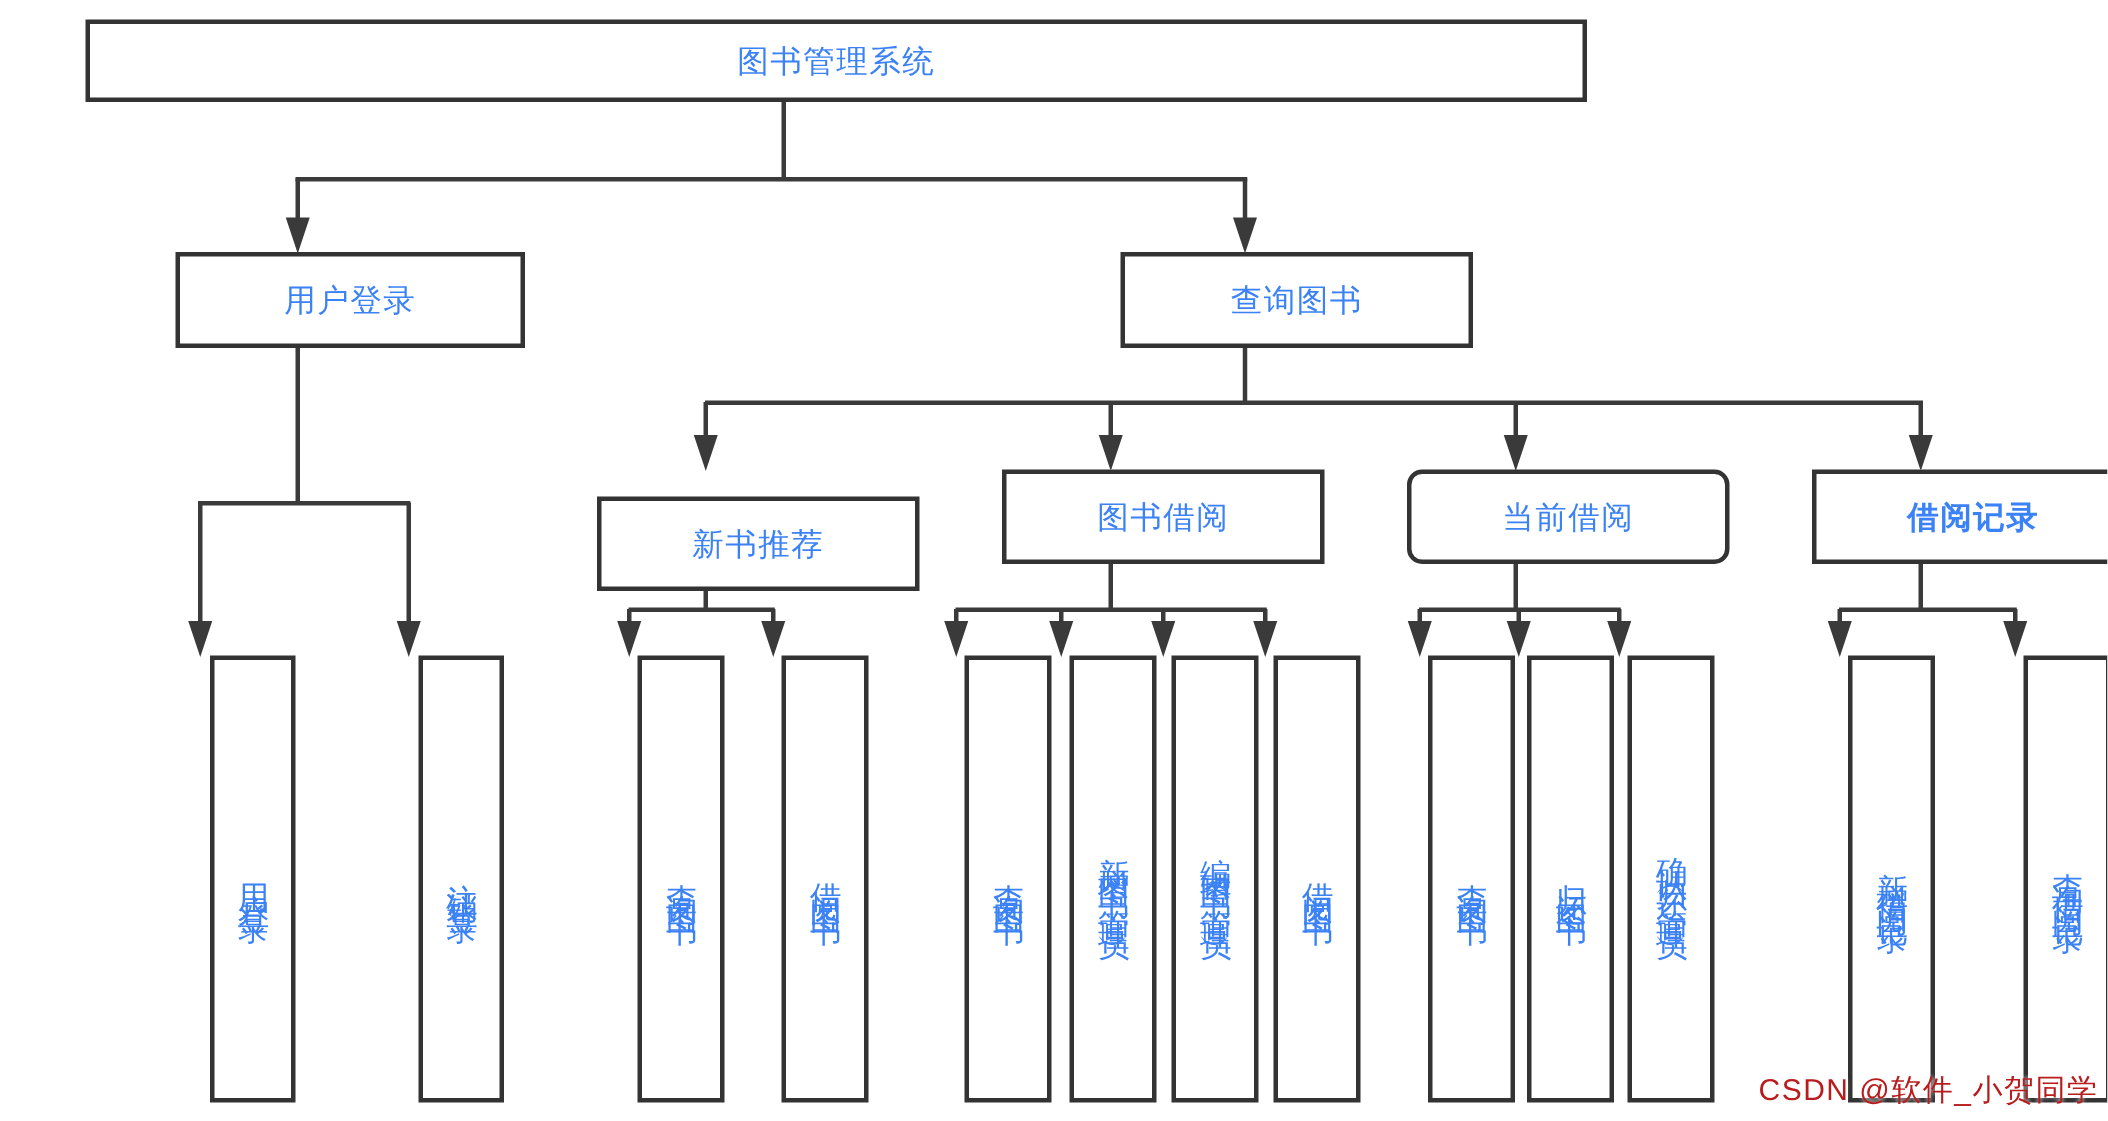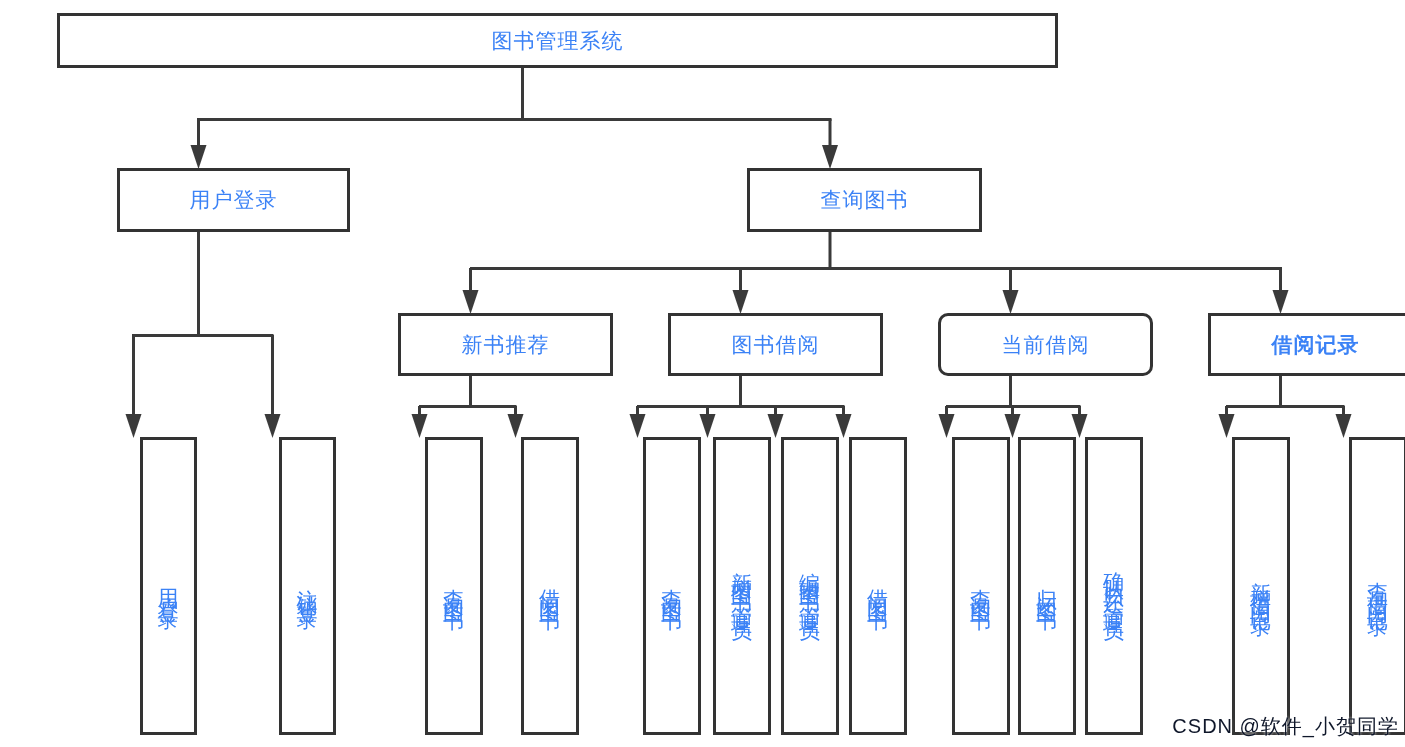--- a/index.html
+++ b/index.html
@@ -43,21 +43,21 @@
   }
   #connectors polygon {
     fill: #3a3a3a;
     stroke: none;
   }
   #watermark {
     position: absolute;
     right: 6px;
     bottom: 7px;
     font-size: 20px;
-    color: #0f172a;
+    color: #b91c1c;
     letter-spacing: 1px;
     z-index: 3;
     text-shadow: 0 0 3px #ffffff;
     white-space: nowrap;
   }
 </style>
 </head>
 <body>
 
 <div id="canvas">
@@ -122,21 +122,21 @@
     <polygon points="1218.5,414 1234.5,414 1226.5,438"></polygon>
     <path d="M1343.5 406 V416"></path>
     <polygon points="1335.5,414 1351.5,414 1343.5,438"></polygon>
   </svg>
 
   <div class="box" style="left:22px; top:13px; width:1001px; height:55px;">图书管理系统</div>
 
   <div class="box" style="left:82px; top:168px; width:233px; height:64px;">用户登录</div>
   <div class="box" style="left:712px; top:168px; width:235px; height:64px;">查询图书</div>
 
-  <div class="box" style="left:363px; top:313px; width:215px; height:63px;">新书推荐</div>
+  <div class="box" style="left:363px; top:331px; width:215px; height:63px;">新书推荐</div>
   <div class="box" style="left:633px; top:313px; width:215px; height:63px;">图书借阅</div>
   <div class="box" style="left:903px; top:313px; width:215px; height:63px;border-radius:10px;">当前借阅</div>
   <div class="box" style="left:1173px; top:313px; width:215px; height:63px;font-weight:bold;">借阅记录</div>
 
   <div class="box vert" style="left:105px; top:437px; width:57px; height:298px;">用户登录</div>
   <div class="box vert" style="left:244px; top:437px; width:57px; height:298px;">注销登录</div>
 
   <div class="box vert" style="left:390px; top:437px; width:58px; height:298px;">查询图书</div>
   <div class="box vert" style="left:486px; top:437px; width:58px; height:298px;">借阅图书</div>
 

